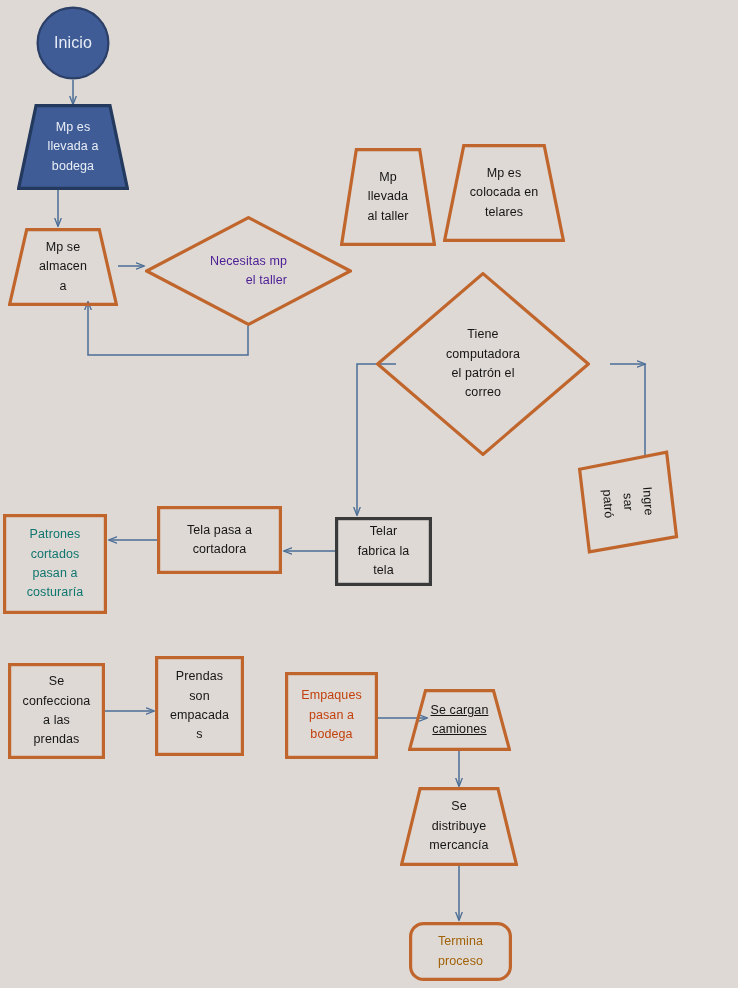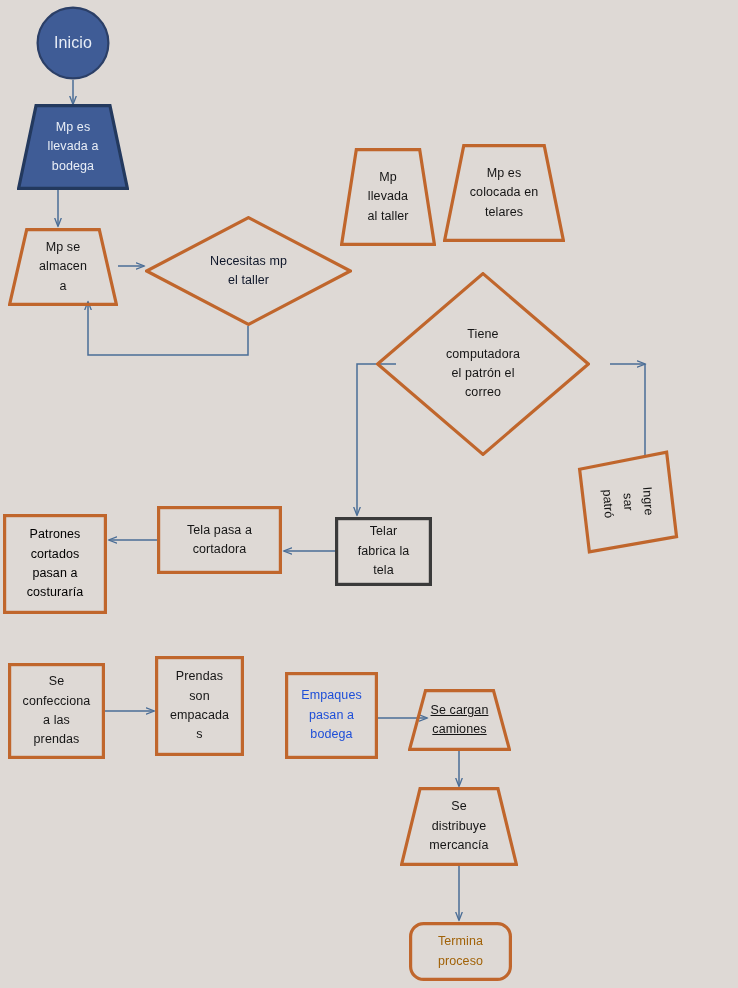--- a/index.html
+++ b/index.html
@@ -106,21 +106,21 @@
           <polygon points="18.700000000000003,1.6 91.3,1.6 108.4,76.4 1.6,76.4" fill="none" stroke="#c0662c" stroke-width="3.2" stroke-linejoin="miter"></polygon>
         </svg>
         <div class="label" style="color: rgb(21, 21, 21);">Mp se
 almacen
 a</div>
       </div>
       <div class="node" style="left: 145px; top: 216px; width: 207px; height: 110px;">
         <svg class="shape" viewBox="0 0 207 110" width="207" height="110" preserveAspectRatio="none">
           <polygon points="103.5,1.6 205.4,55 103.5,108.4 1.6,55" fill="none" stroke="#c0662c" stroke-width="3.2" stroke-linejoin="miter"></polygon>
         </svg>
-        <div class="label" style="color: #0f172a; padding: 0px 35px;">Necesitas mp
+        <div class="label" style="color: #4c1d95; padding: 0px 35px; text-align: right;">Necesitas mp
 el taller</div>
       </div>
       <div class="node" style="left: 340px; top: 148px; width: 96px; height: 98px;">
         <svg class="shape" viewBox="0 0 96 98" width="96" height="98" preserveAspectRatio="none">
           <polygon points="16.32,1.6 79.68,1.6 94.4,96.4 1.6,96.4" fill="none" stroke="#c0662c" stroke-width="3.2" stroke-linejoin="miter"></polygon>
         </svg>
         <div class="label narrow" style="color: rgb(21, 21, 21);">Mp
 llevada
 al taller</div>
       </div>
@@ -161,21 +161,21 @@
         <svg class="shape" viewBox="0 0 125 68" width="125" height="68" preserveAspectRatio="none">
           <rect x="1.6" y="1.6" width="121.8" height="64.8" fill="none" stroke="#c0662c" stroke-width="3.2" stroke-linejoin="miter"></rect>
         </svg>
         <div class="label" style="color: rgb(21, 21, 21);">Tela pasa a
 cortadora</div>
       </div>
       <div class="node" style="left: 3px; top: 514px; width: 104px; height: 100px;">
         <svg class="shape" viewBox="0 0 104 100" width="104" height="100" preserveAspectRatio="none">
           <rect x="1.6" y="1.6" width="100.8" height="96.8" fill="none" stroke="#c0662c" stroke-width="3.2" stroke-linejoin="miter"></rect>
         </svg>
-        <div class="label" style="color: #000000;">Patrones
+        <div class="label" style="color: #0f766e;">Patrones
 cortados
 pasan a
 costuraría</div>
       </div>
       <div class="node" style="left: 8px; top: 663px; width: 97px; height: 96px;">
         <svg class="shape" viewBox="0 0 97 96" width="97" height="96" preserveAspectRatio="none">
           <rect x="1.6" y="1.6" width="93.8" height="92.8" fill="none" stroke="#c0662c" stroke-width="3.2" stroke-linejoin="miter"></rect>
         </svg>
         <div class="label narrow" style="color: rgb(21, 21, 21);">Se
 confecciona
@@ -188,21 +188,21 @@
         </svg>
         <div class="label narrow" style="color: rgb(21, 21, 21);">Prendas
 son
 empacada
 s</div>
       </div>
       <div class="node" style="left: 285px; top: 672px; width: 93px; height: 87px;">
         <svg class="shape" viewBox="0 0 93 87" width="93" height="87" preserveAspectRatio="none">
           <rect x="1.6" y="1.6" width="89.8" height="83.8" fill="none" stroke="#c0662c" stroke-width="3.2" stroke-linejoin="miter"></rect>
         </svg>
-        <div class="label narrow" style="color: #1d4ed8;">Empaques
+        <div class="label narrow" style="color: #c2410c;">Empaques
 pasan a
 bodega</div>
       </div>
       <div class="node" style="left: 408px; top: 689px; width: 103px; height: 62px;">
         <svg class="shape" viewBox="0 0 103 62" width="103" height="62" preserveAspectRatio="none">
           <polygon points="17.51,1.6 85.49,1.6 101.4,60.4 1.6,60.4" fill="none" stroke="#c0662c" stroke-width="3.2" stroke-linejoin="miter"></polygon>
         </svg>
         <div class="label" style="color: rgb(21, 21, 21); text-decoration: underline;">Se cargan
 camiones</div>
       </div>

